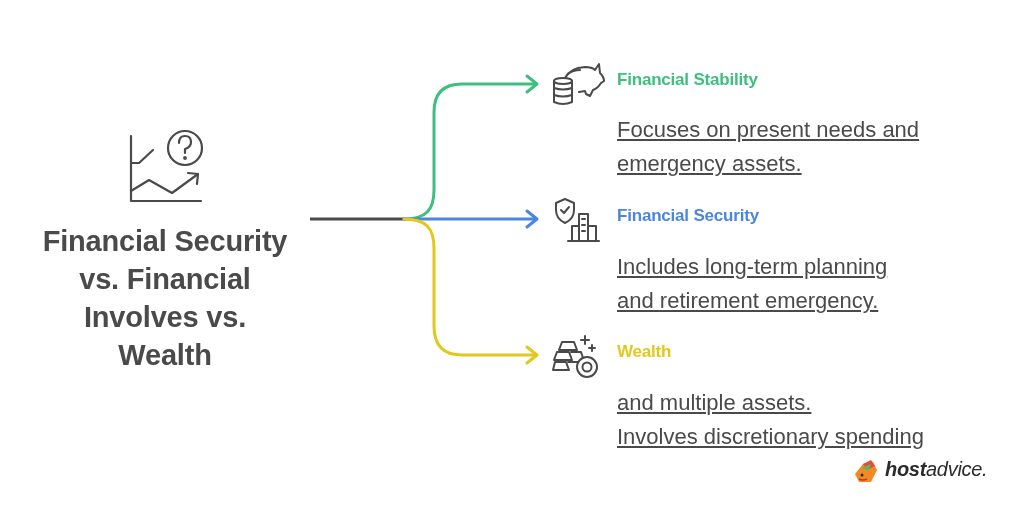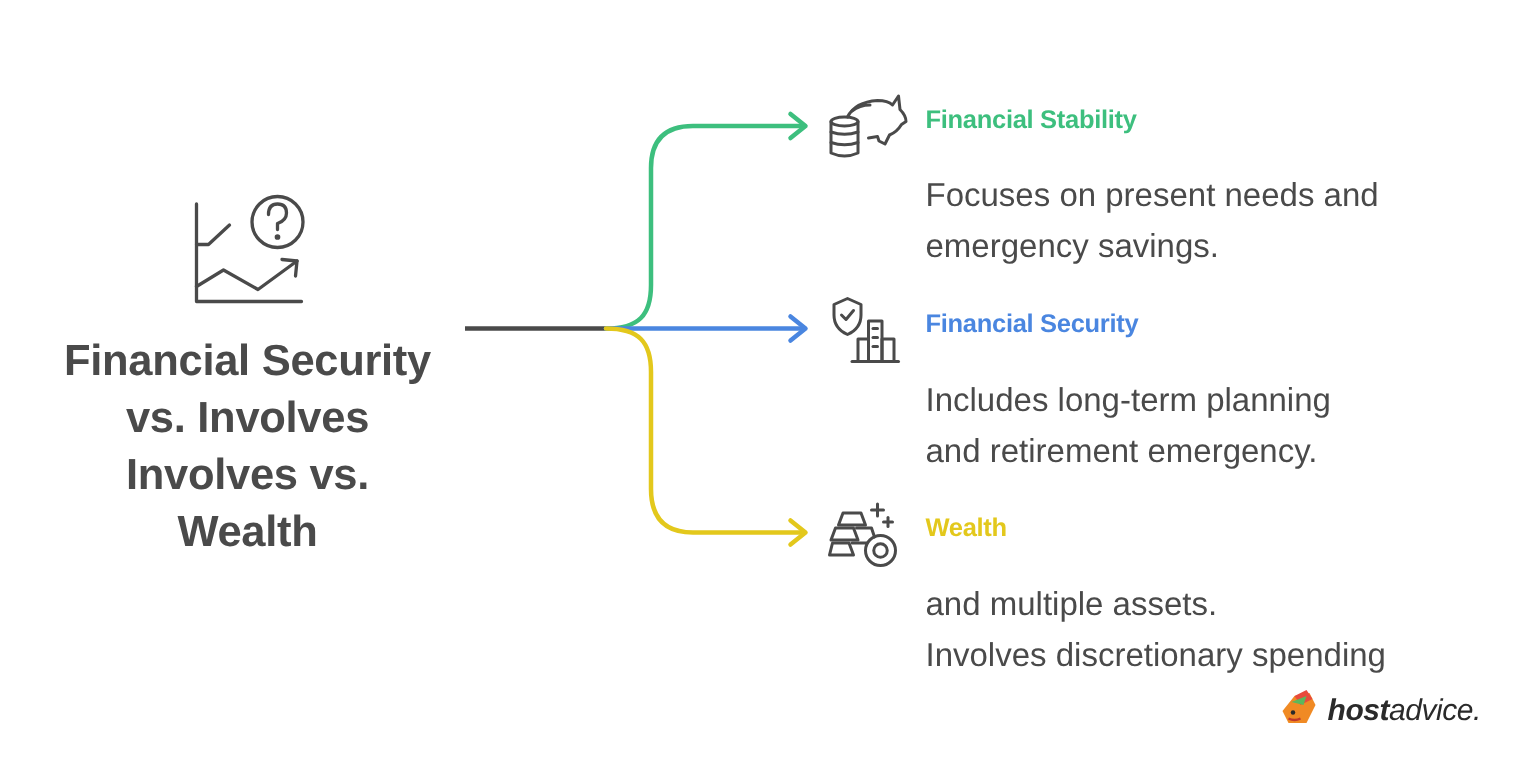--- a/index.html
+++ b/index.html
@@ -2,23 +2,23 @@
 <html><head>
 <meta charset="utf-8">
 <style>
   html, body { margin:0; padding:0; background:#ffffff; }
   body { width:1024px; height:518px; position:relative; overflow:hidden;
          font-family:"Liberation Sans", "DejaVu Sans", sans-serif; color:#4a4a4a; }
   .abs { position:absolute; }
   .title { left:30px; top:222px; width:270px; text-align:center;
            font-size:29px; font-weight:700; line-height:38px; color:#4a4a4a; letter-spacing:-0.2px; }
   .branch-title { font-size:17px; font-weight:700; left:617px; letter-spacing:-0.2px; }
-  .branch-desc { font-size:22px; left:617px; line-height:34px; color:#4a4a4a; width:380px; }
+  .branch-desc { font-size:22px; left:617px; line-height:34px; color:#4a4a4a; width:380px;text-decoration:underline; }
   svg { position:absolute; left:0; top:0; }
-  .brand { left:851px; top:458px; display:flex; align-items:flex-end; gap:6px; }
+  .brand { left:851px; top:458px; display:flex; align-items:flex-start; gap:6px; }
   .brand-text { font-size:20px; color:#2a2a2a; letter-spacing:-0.3px; }
   .brand-text b { font-weight:700; font-style:italic; }
   .brand-text i { font-style:italic; }
 </style>
 </head>
 <body>
 
 <svg width="1024" height="518">
   <line x1="310" y1="219" x2="404" y2="219" stroke="#4a4a4a" stroke-width="3"></line>
 
@@ -72,29 +72,29 @@
       <line x1="581" y1="340" x2="589" y2="340"></line>
     <line x1="592" y1="345" x2="592" y2="351"></line>
       <line x1="589" y1="348" x2="595" y2="348"></line>
     <circle cx="587" cy="367" r="10"></circle>
     <circle cx="587" cy="367" r="4.5"></circle>
   </g>
 </svg>
 
 <div class="abs title">
   <div>Financial Security</div>
-  <div>vs. Involves</div>
+  <div>vs. Financial</div>
   <div>Involves vs.</div>
   <div>Wealth</div>
 </div>
 
 <div class="abs branch-title" style="top:70px;color:#3dbf7e">Financial Stability</div>
 <div class="abs branch-desc" style="top:113px">
   <div>Focuses on present needs and</div>
-  <div>emergency savings.</div>
+  <div>emergency assets.</div>
 </div>
 
 <div class="abs branch-title" style="top:206px;color:#4a86e0">Financial Security</div>
 <div class="abs branch-desc" style="top:250px">
   <div>Includes long-term planning</div>
   <div>and retirement emergency.</div>
 </div>
 
 <div class="abs branch-title" style="top:342px;color:#e3c81c">Wealth</div>
 <div class="abs branch-desc" style="top:386px">

